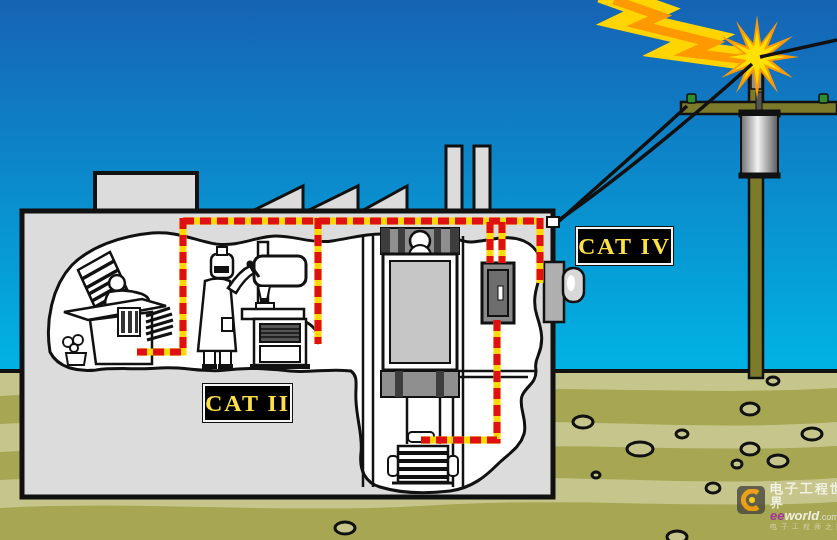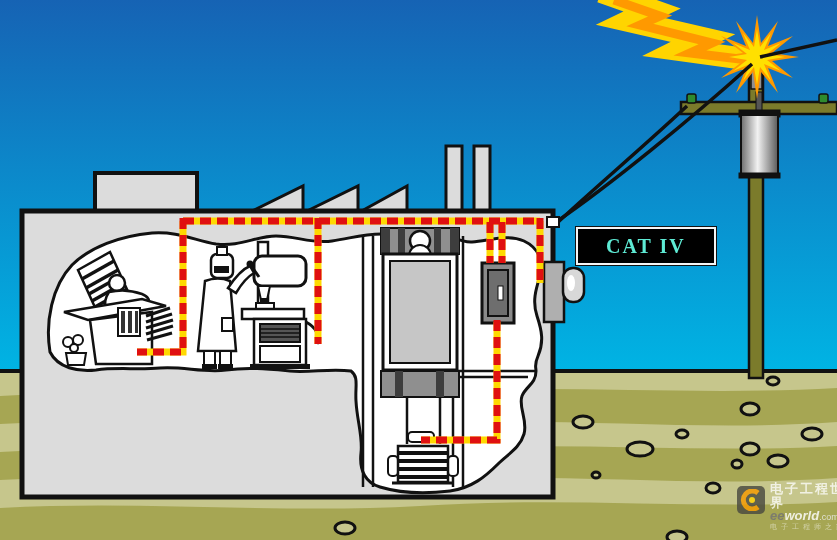--- a/index.html
+++ b/index.html
@@ -1,29 +1,29 @@
 <!DOCTYPE html>
 <html><head>
 <meta charset="utf-8">
 <style>
   html,body{margin:0;padding:0;background:#fff}
   .stage{position:relative;width:837px;height:540px;overflow:hidden;font-family:"Liberation Sans",sans-serif}
   .stage > svg{position:absolute;left:0;top:0}
   .cat-label{
-    position:absolute;background:#000;color:#5eead4;
+    position:absolute;background:#000;color:#fde047;
     border:2px solid #F5F5F5;box-shadow:0 0 0 1px #111;
-    font-family:"Liberation Serif",serif;font-weight:700;font-size:20px;line-height:34px;
-    letter-spacing:2px;padding:0 28px;white-space:nowrap;text-align:center
+    font-family:"Liberation Serif",serif;font-weight:700;font-size:24px;line-height:34px;
+    letter-spacing:2px;padding:0 0;white-space:nowrap;text-align:center
   }
   .watermark{position:absolute;left:737px;top:482px;display:flex;gap:5px;opacity:.82}
   .wm-logo{width:28px;height:28px;border-radius:5px;background:#4A4A40;display:flex;align-items:center;justify-content:center;margin-top:4px;flex:0 0 auto}
   .wm-text{display:flex;flex-direction:column;line-height:1.05}
   .wm-site{font-weight:700;font-size:13px;color:rgba(255,255,255,.92);letter-spacing:2px;font-family:"Liberation Serif",serif}
   .wm-domain{font-style:italic;font-weight:700;font-size:13px;color:#fff}
-  .wm-domain .ee{color:#737373}
+  .wm-domain .ee{color:#a21caf}
   .wm-domain .suffix{font-size:9px;color:#EDEDED;font-style:normal;font-weight:400}
   .wm-tagline{font-size:7px;color:rgba(255,255,255,.6);letter-spacing:4px}
 </style>
 </head>
 <body>
 
 <div class="stage">
 <svg width="837" height="540" viewBox="0 0 837 540">
   <defs>
     <linearGradient id="sky" x1="0" y1="0" x2="0" y2="1">
@@ -238,20 +238,21 @@
       <path d="M183,218 V352 H137"></path>
       <path d="M318,218 V344"></path>
       <path d="M490,222 V263"></path>
       <path d="M502,222 V263"></path>
       <path d="M540,218 V283"></path>
       <path d="M497,320 V440 H421"></path>
     </g>
   </g>
 </svg>
 
+<div class="cat-label" style="left:203px;top:384px">CAT II</div>
 <div class="cat-label" style="left:576px;top:227px">CAT IV</div>
 
 <div class="watermark">
   <div class="wm-logo">
     <svg width="22" height="22">
           <path d="M18,4 A9,9 0 1 0 18,18" stroke="#F59A00" stroke-width="5" fill="none"></path>
           <circle cx="12" cy="11" r="3" fill="#FFD000"></circle>
         </svg>
   </div>
   <div class="wm-text">

